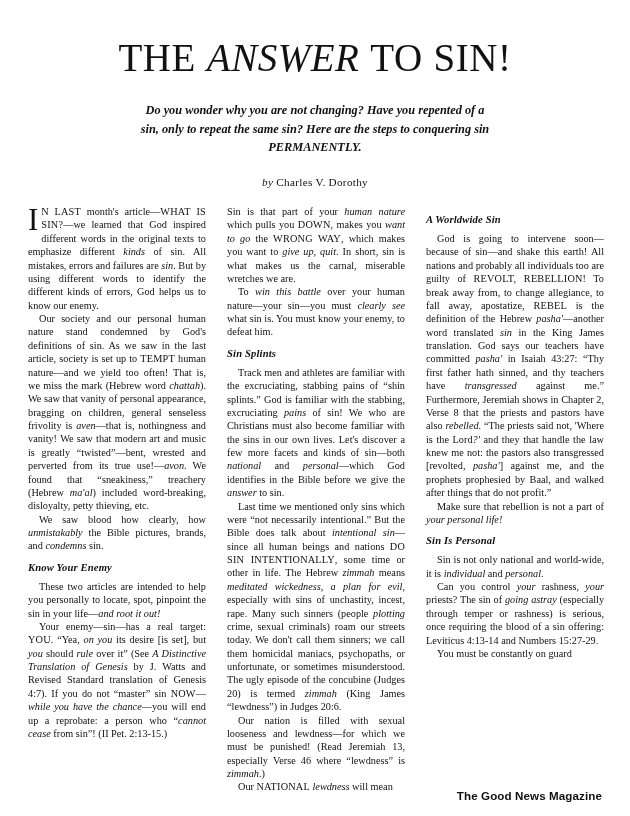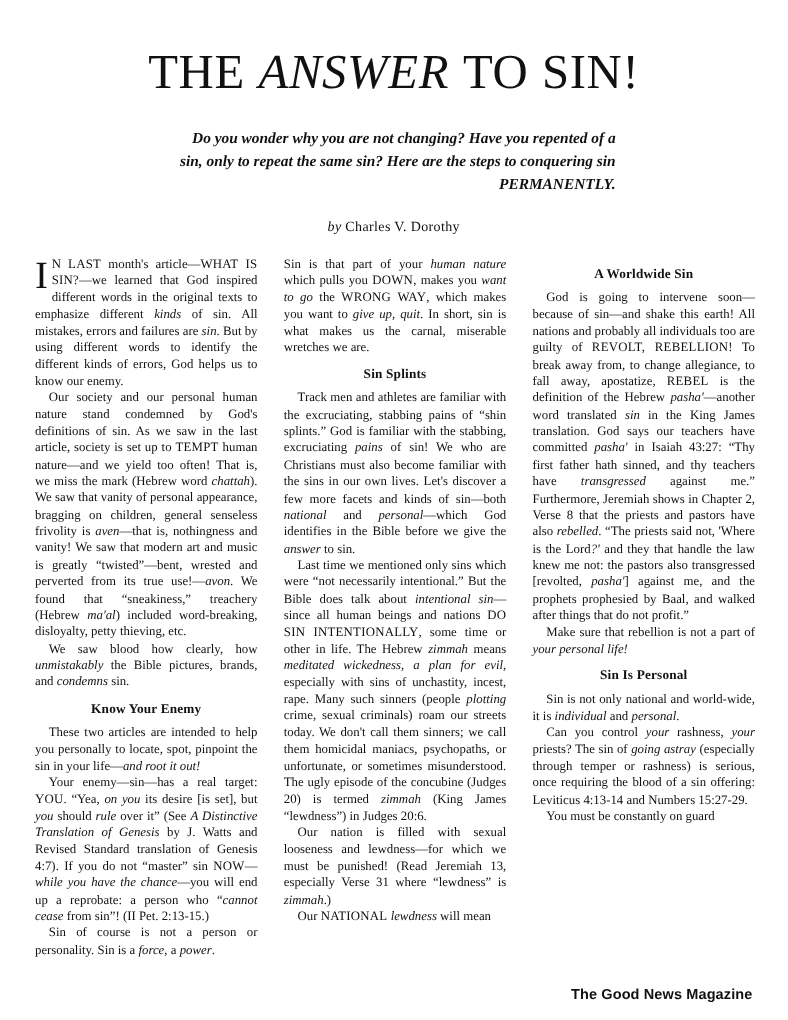--- a/index.html
+++ b/index.html
@@ -41,21 +41,21 @@
   .headline .hl-b { font-style: italic; font-weight: normal; }
   .headline .sp { display: inline-block; width: 11px; }
 
   .deck {
     margin: 22px auto 0 auto;
     width: 355px;
     font-style: italic;
     font-weight: bold;
     font-size: 12.3px;
     line-height: 1.52;
-    text-align: right;
+    text-align: center;
   }
 
   .byline {
     margin-top: 19px;
     text-align: center;
     font-size: 11.2px;
     letter-spacing: 0.3px;
   }
   .byline i { font-style: italic; margin-top: 20px; }
 
@@ -79,22 +79,22 @@
     text-justify: inter-word;
     hyphens: none;
   }
   .col p.indent { text-indent: 11px; }
   .col p.noindent { text-indent: 0; }
 
   h2.subhead {
     margin: 9px 0 7px 0;
     font-size: 10.6px;
     font-weight: bold;
-    text-align: center;
     letter-spacing: 0.15px;
+    font-style: italic;
   }
 
   
   .dropcap-para {
     position: relative;
     min-height: 30px;
   }
   .dropcap {
     float: left;
     font-size: 31px;
@@ -147,34 +147,34 @@
       <p class="indent"><span>Our society and our personal human nature stand condemned by God's definitions of sin. As we saw in the last article, society is set up to </span><span class="sc">TEMPT</span><span> human nature—and we yield too often! That is, we miss the mark (Hebrew word </span><i>chattah</i><span>). We saw that vanity of personal appearance, bragging on children, general senseless frivolity is </span><i>aven</i><span>—that is, nothingness and vanity! We saw that modern art and music is greatly “twisted”—bent, wrested and perverted from its true use!—</span><i>avon</i><span>. We found that “sneakiness,” treachery (Hebrew </span><i>ma'al</i><span>) included word-breaking, disloyalty, petty thieving, etc.</span></p>
 
       <p class="indent"><span>We saw blood how clearly, how </span><i>unmistakably</i><span> the Bible pictures, brands, and </span><i>condemns</i><span> sin.</span></p>
 
       <h2 class="subhead">Know Your Enemy</h2>
 
       <p class="indent"><span>These two articles are intended to help you personally to locate, spot, pinpoint the sin in your life—</span><i>and root it out!</i></p>
 
       <p class="indent"><span>Your enemy—sin—has a real target: </span><span class="sc">YOU</span><span>. “Yea, </span><i>on you</i><span> its desire [is set], but </span><i>you</i><span> should </span><i>rule</i><span> over it” (See </span><i>A Distinctive Translation of Genesis</i><span> by J. Watts and Revised Standard translation of Genesis 4:7). If you do not “master” sin </span><span class="sc">NOW</span><span>—</span><i>while you have the chance</i><span>—you will end up a reprobate: a person who “</span><i>cannot cease</i><span> from sin”! (II Pet. 2:13-15.)</span></p>
 
-      <p class="indent"><span>Sin of course is not a person or personality. Sin is a </span><i>force</i><span>, a </span><i>power</i><span>.</span></p>
     </div>
 
     <div class="col">
       <p class="noindent"><span>Sin is that part of your </span><i>human nature</i><span> which pulls you </span><span class="sc">DOWN</span><span>, makes you </span><i>want to go</i><span> the </span><span class="sc">WRONG WAY</span><span>, which makes you want to </span><i>give up, quit</i><span>. In short, sin is what makes us the carnal, miserable wretches we are.</span></p>
 
+      <p class="indent"><span>To </span><i>win this battle</i><span> over your human nature—your sin—you must </span><i>clearly see</i><span> what sin is. You must know your enemy, to defeat him.</span></p>
 
       <h2 class="subhead">Sin Splints</h2>
 
       <p class="indent"><span>Track men and athletes are familiar with the excruciating, stabbing pains of “shin splints.” God is familiar with the stabbing, excruciating </span><i>pains</i><span> of sin! We who are Christians must also become familiar with the sins in our own lives. Let's discover a few more facets and kinds of sin—both </span><i>national</i><span> and </span><i>personal</i><span>—which God identifies in the Bible before we give the </span><i>answer</i><span> to sin.</span></p>
 
       <p class="indent"><span>Last time we mentioned only sins which were “not necessarily intentional.” But the Bible does talk about </span><i>intentional sin</i><span>—since all human beings and nations </span><span class="sc">DO SIN INTENTIONALLY</span><span>, some time or other in life. The Hebrew </span><i>zimmah</i><span> means </span><i>meditated wickedness, a plan for evil</i><span>, especially with sins of unchastity, incest, rape. Many such sinners (people </span><i>plotting</i><span> crime, sexual criminals) roam our streets today. We don't call them sinners; we call them homicidal maniacs, psychopaths, or unfortunate, or sometimes misunderstood. The ugly episode of the concubine (Judges 20) is termed </span><i>zimmah</i><span> (King James “lewdness”) in Judges 20:6.</span></p>
 
-      <p class="indent"><span>Our nation is filled with sexual looseness and lewdness—for which we must be punished! (Read Jeremiah 13, especially Verse 31 where “lewdness” is </span><i>zimmah</i><span>.)</span></p>
+      <p class="indent"><span>Our nation is filled with sexual looseness and lewdness—for which we must be punished! (Read Jeremiah 13, especially Verse 46 where “lewdness” is </span><i>zimmah</i><span>.)</span></p>
 
       <p class="indent"><span>Our </span><span class="sc">NATIONAL</span><span> </span><i>lewdness</i><span> will mean</span></p>
     </div>
 
     <div class="col">
 
       <h2 class="subhead">A Worldwide Sin</h2>
 
       <p class="indent"><span>God is going to intervene soon—because of sin—and shake this earth! All nations and probably all individuals too are guilty of </span><span class="sc">REVOLT, REBELLION</span><span>! To break away from, to change allegiance, to fall away, apostatize, </span><span class="sc">REBEL</span><span> is the definition of the Hebrew </span><i>pasha'</i><span>—another word translated </span><i>sin</i><span> in the King James translation. God says our teachers have committed </span><i>pasha'</i><span> in Isaiah 43:27: “Thy first father hath sinned, and thy teachers have </span><i>transgressed</i><span> against me.” Furthermore, Jeremiah shows in Chapter 2, Verse 8 that the priests and pastors have also </span><i>rebelled</i><span>. “The priests said not, 'Where is the Lord</span><i>?'</i><span> and they that handle the law knew me not: the pastors also transgressed [revolted, </span><i>pasha'</i><span>] against me, and the prophets prophesied by Baal, and walked after things that do not profit.”</span></p>
 

